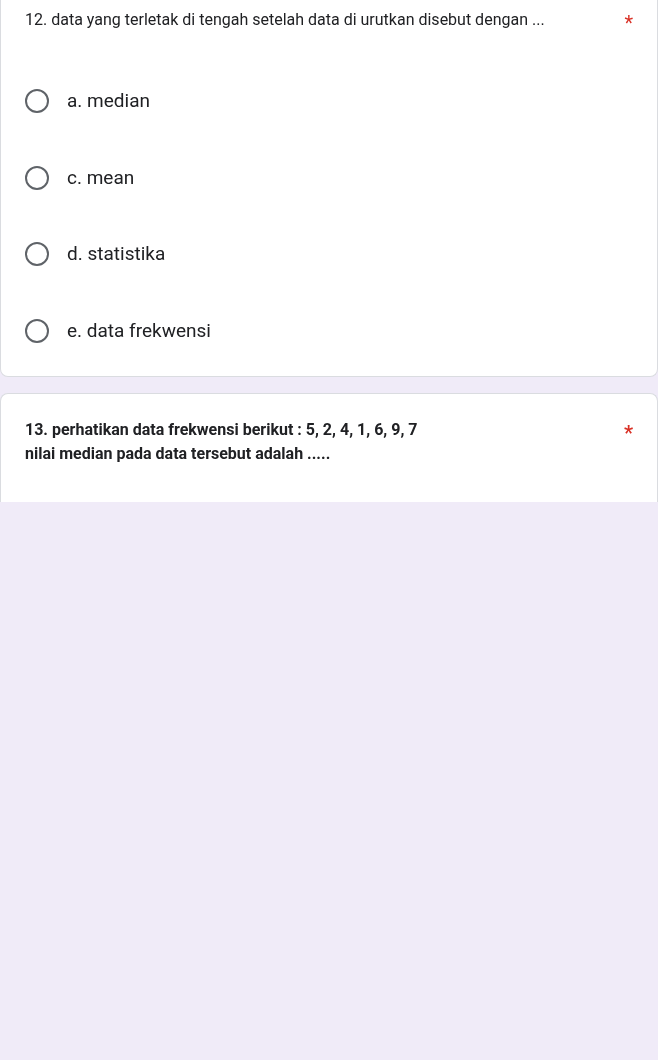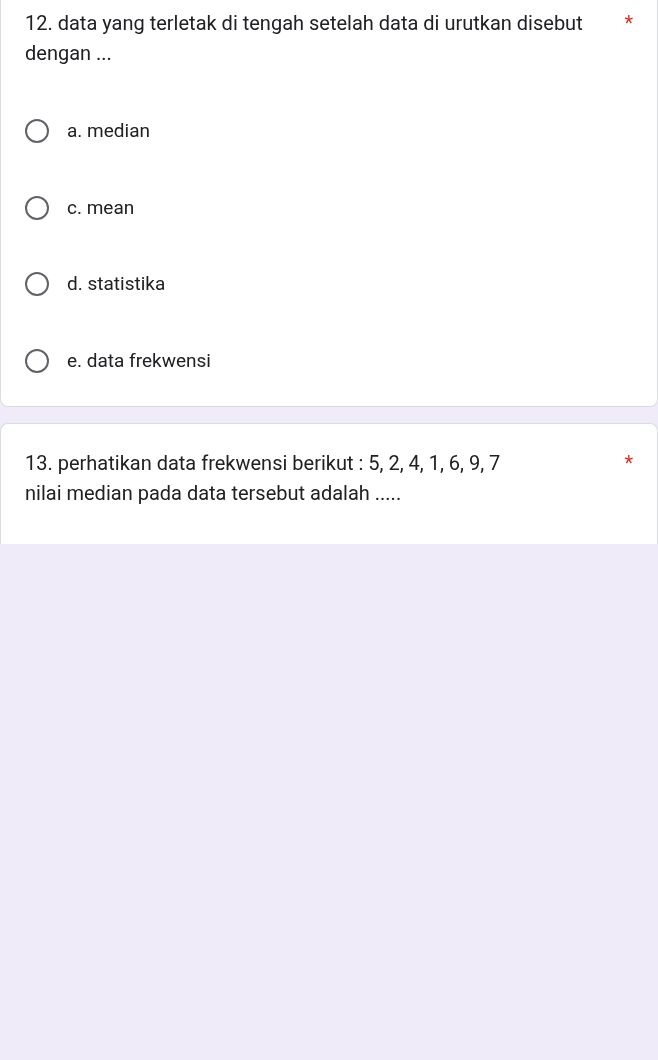--- a/index.html
+++ b/index.html
@@ -29,28 +29,29 @@
       border-top-right-radius: 0;
       border-top: none;
       padding-top: 8px;
     }
     .question-card:last-child {
       border-bottom-left-radius: 0;
       border-bottom-right-radius: 0;
       border-bottom: none;
       margin-bottom: 0;
       padding-bottom: 8px;
+      font-weight: bold;
     }
     .question-header {
       display: flex;
       align-items: flex-start;
       margin-bottom: 28px;
     }
     .question-text {
-      font-size: 20px;
+      font-size: 16px;
       line-height: 1.5;
       color: #202124;
       flex: 1;
     }
     .required-mark {
       color: #d93025;
       font-size: 20px;
       margin-left: 8px;
       line-height: 1.5;
     }

